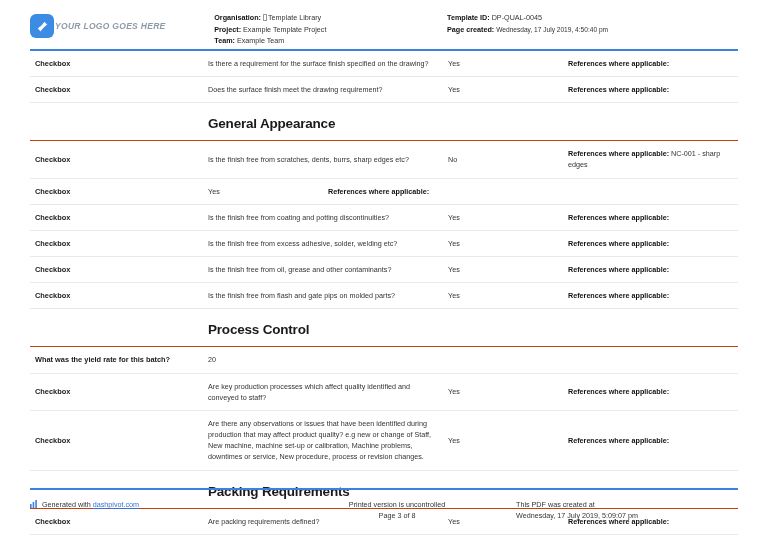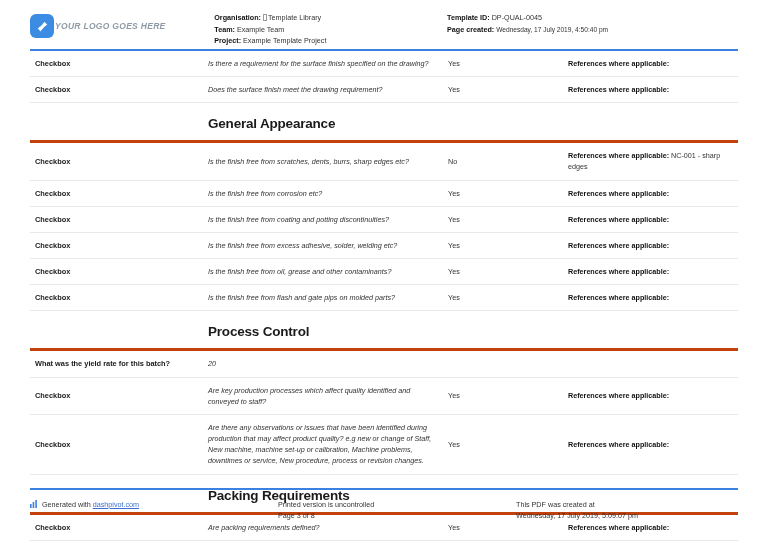--- a/index.html
+++ b/index.html
@@ -105,41 +105,40 @@
     line-height: 1.5;
     padding-left: 5px;
   }
   .c-question {
     width: 240px;
     flex: none;
     font-size: 7.2px;
     color: #333333;
     line-height: 1.55;
     padding-right: 16px;
-    font-style: italic;
   }
   .c-answer {
     width: 120px;
     flex: none;
     font-size: 7.2px;
     color: #333333;
     line-height: 1.55;
   }
   .c-ref {
     flex: 1;
     font-size: 7.2px;
     color: #333333;
     line-height: 1.55;
     padding-right: 4px;
   }
   .c-ref b { color: #111111; font-weight: bold; }
 
   .section-head {
     padding: 13px 0 9px 178px;
-    border-bottom: 3px solid #c2410c;
+    border-bottom: 1px solid #c2410c;
   }
   .section-head h2 {
     margin: 0;
     font-size: 13.5px;
     font-weight: bold;
     letter-spacing: -0.2px;
     color: #1a1a1a;
   }
 
   
@@ -154,21 +153,21 @@
     background: #3b82e0;
     margin-bottom: 9px;
   }
   .footer-cols {
     display: flex;
     font-size: 7.2px;
     color: #333333;
     line-height: 1.55;
   }
   .f-col-a { width: 248px; display: flex; align-items: flex-start; gap: 4px; }
-  .f-col-b { width: 238px; }
+  .f-col-b { width: 238px; text-align: center; }
   .f-col-c { flex: 1; }
   .bars-icon { display: block; margin-top: 1px; flex: none; }
   .f-link {
     color: #3b6fd4;
     text-decoration: underline;
   }
 </style>
 </head>
 <body>
 
@@ -185,26 +184,26 @@
       </span>
       <span class="logo-text">YOUR LOGO GOES HERE</span>
     </div>
 
     <div class="meta-col col-a">
       <div class="meta-line">
         <span class="meta-k">Organisation:</span>
         <span class="tofu"></span><span class="meta-v">Template Library</span>
       </div>
       <div class="meta-line">
+        <span class="meta-k">Project:</span>
+        <span class="meta-v">Example Template Project</span>
+      </div>
+      <div class="meta-line">
         <span class="meta-k">Team:</span>
         <span class="meta-v">Example Team</span>
-      </div>
-      <div class="meta-line">
-        <span class="meta-k">Project:</span>
-        <span class="meta-v">Example Template Project</span>
       </div>
     </div>
 
     <div class="meta-col col-b">
       <div class="meta-line">
         <span class="meta-k">Template ID:</span>
         <span class="meta-v">DP-QUAL-0045</span>
       </div>
       <div class="meta-line">
         <span class="meta-k">Page created:</span>
@@ -232,21 +231,20 @@
         <h2>General Appearance</h2>
       </div>
       <div class="row">
         <div class="c-label">Checkbox</div>
         <div class="c-question">Is the finish free from scratches, dents, burrs, sharp edges etc?</div>
         <div class="c-answer">No</div>
         <div class="c-ref"><b>References where applicable:</b> <span>NC-001 - sharp edges</span></div>
       </div>
       <div class="row">
         <div class="c-label">Checkbox</div>
-        <div class="c-question">Is the finish free from corrosion etc?</div>
         <div class="c-answer">Yes</div>
         <div class="c-ref"><b>References where applicable:</b></div>
       </div>
       <div class="row">
         <div class="c-label">Checkbox</div>
         <div class="c-question">Is the finish free from coating and potting discontinuities?</div>
         <div class="c-answer">Yes</div>
         <div class="c-ref"><b>References where applicable:</b></div>
       </div>
       <div class="row">

